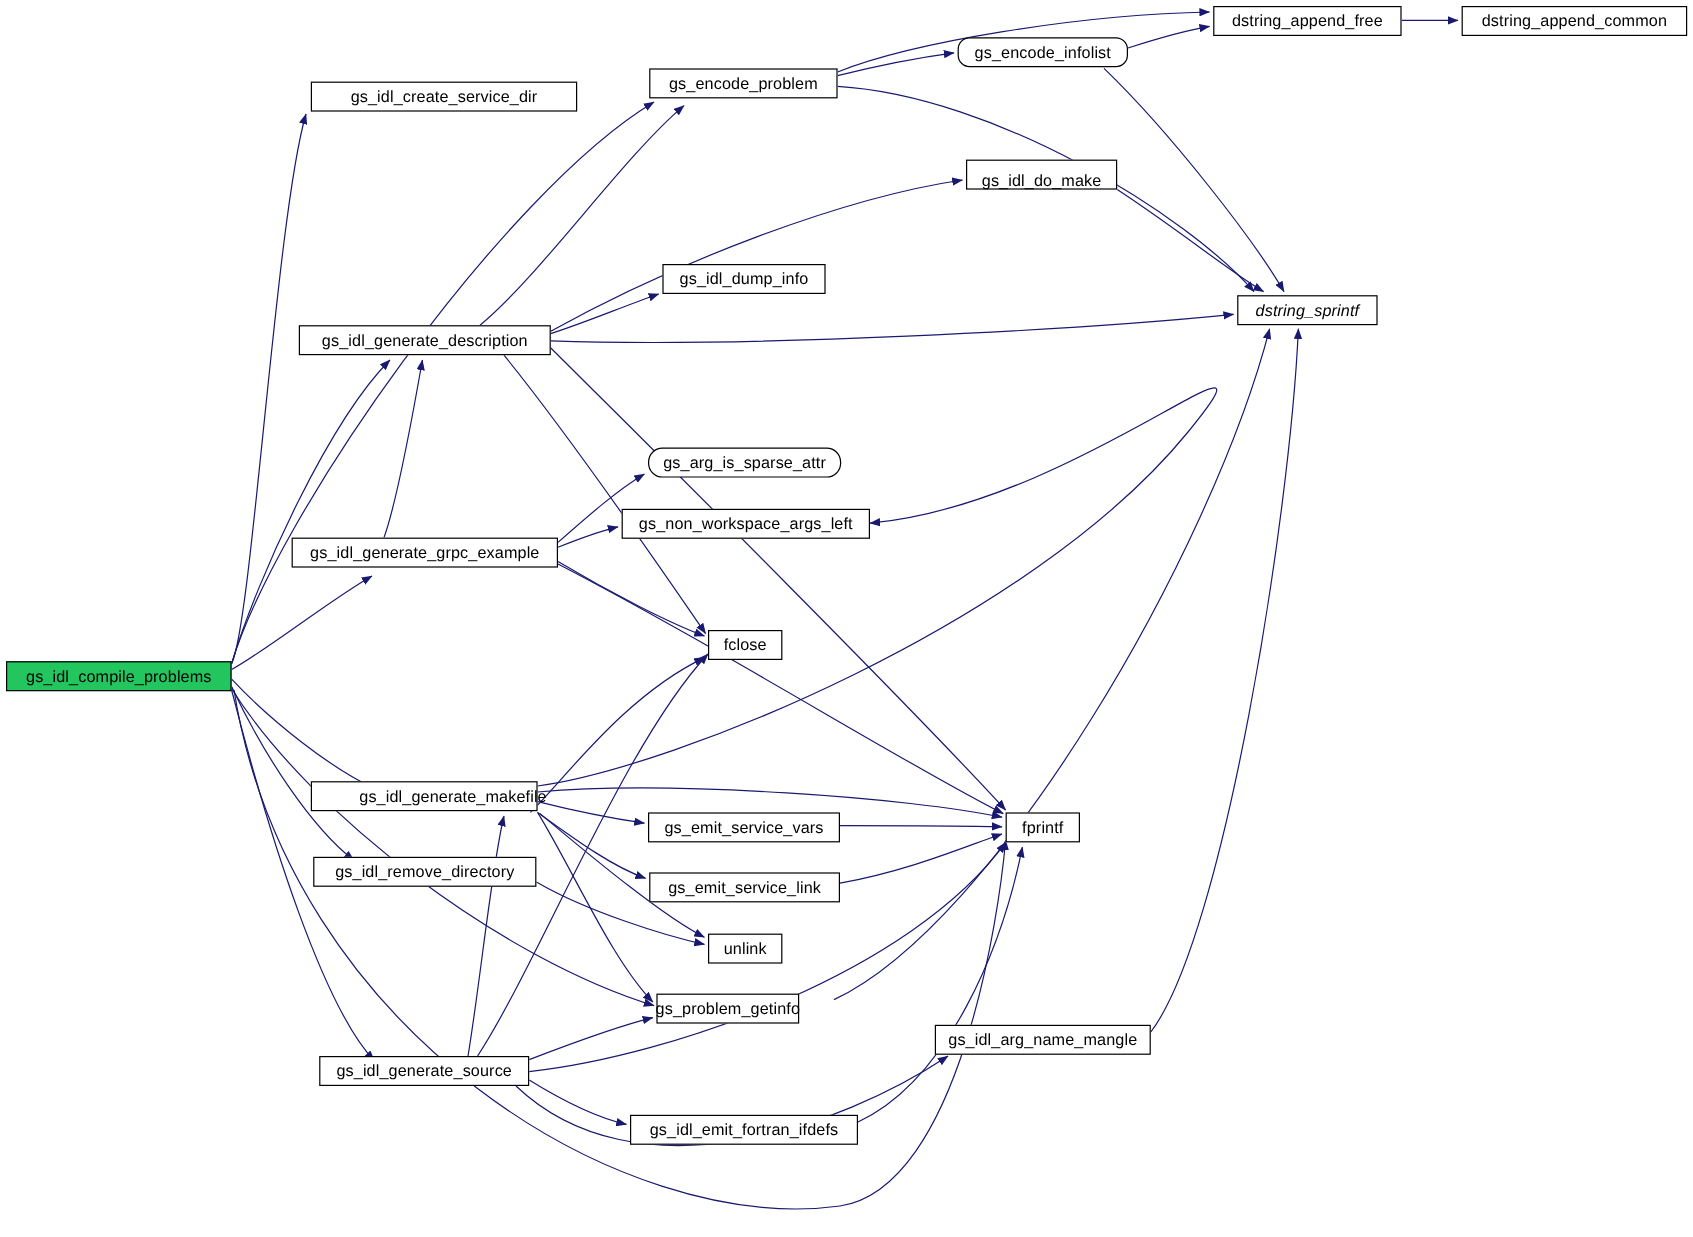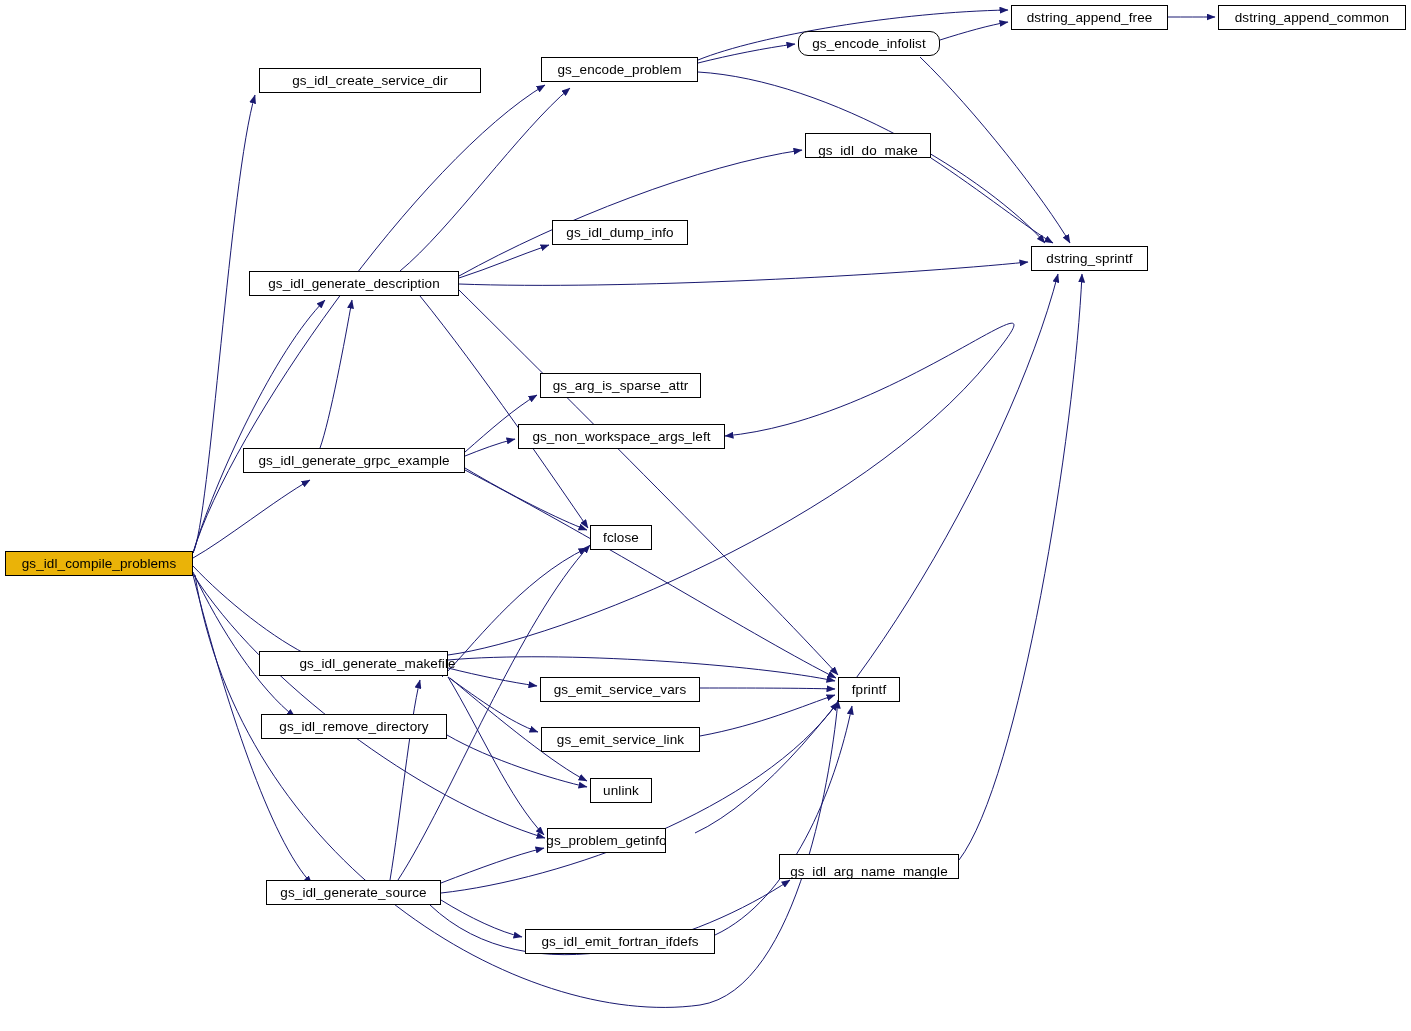--- a/index.html
+++ b/index.html
@@ -35,21 +35,21 @@
     font-family: "Liberation Sans", sans-serif;
     line-height: 1;
     display: flex;
     align-items: center;
     justify-content: center;
     white-space: nowrap;
     letter-spacing: 0.1px;
     z-index: 5;
   }
   .gnode.root {
-    background: #eab308;
+    background: #22c55e;
     text-align: right;
   }
   .gnode-label {
     display: block;
     padding: 0 7px;
   }
 </style>
 </head>
 <body>
 
@@ -127,27 +127,27 @@
       </div>
       <div class="gnode" style="left: 1218px; top: 5px; width: 188px; height: 25px;">
         <span class="gnode-label">dstring_append_common</span>
       </div>
       <div class="gnode" style="left: 805px; top: 133px; width: 126px; height: 25px; align-items: flex-end;">
         <span class="gnode-label">gs_idl_do_make</span>
       </div>
       <div class="gnode" style="left: 552px; top: 220px; width: 136px; height: 25px;">
         <span class="gnode-label">gs_idl_dump_info</span>
       </div>
-      <div class="gnode" style="left: 1031px; top: 246px; width: 117px; height: 25px;">
+      <div class="gnode" style="left: 1031px; top: 246px; width: 117px; height: 25px; font-style: italic;">
         <span class="gnode-label">dstring_sprintf</span>
       </div>
       <div class="gnode" style="left: 249px; top: 271px; width: 210px; height: 25px;">
         <span class="gnode-label">gs_idl_generate_description</span>
       </div>
-      <div class="gnode" style="left: 540px; top: 373px; width: 161px; height: 25px;">
+      <div class="gnode" style="left: 540px; top: 373px; width: 161px; height: 25px; border-radius: 12px;">
         <span class="gnode-label">gs_arg_is_sparse_attr</span>
       </div>
       <div class="gnode" style="left: 518px; top: 424px; width: 207px; height: 25px;">
         <span class="gnode-label">gs_non_workspace_args_left</span>
       </div>
       <div class="gnode" style="left: 243px; top: 448px; width: 222px; height: 25px;">
         <span class="gnode-label">gs_idl_generate_grpc_example</span>
       </div>
       <div class="gnode" style="left: 590px; top: 525px; width: 62px; height: 25px;">
         <span class="gnode-label">fclose</span>
@@ -166,21 +166,21 @@
       </div>
       <div class="gnode" style="left: 541px; top: 727px; width: 159px; height: 25px;">
         <span class="gnode-label">gs_emit_service_link</span>
       </div>
       <div class="gnode" style="left: 590px; top: 778px; width: 62px; height: 25px;">
         <span class="gnode-label">unlink</span>
       </div>
       <div class="gnode" style="left: 547px; top: 828px; width: 119px; height: 25px;">
         <span class="gnode-label">gs_problem_getinfo</span>
       </div>
-      <div class="gnode" style="left: 779px; top: 854px; width: 180px; height: 25px; align-items: flex-end;">
+      <div class="gnode" style="left: 779px; top: 854px; width: 180px; height: 25px;">
         <span class="gnode-label">gs_idl_arg_name_mangle</span>
       </div>
       <div class="gnode" style="left: 266px; top: 880px; width: 175px; height: 25px;">
         <span class="gnode-label">gs_idl_generate_source</span>
       </div>
       <div class="gnode" style="left: 525px; top: 929px; width: 190px; height: 25px;">
         <span class="gnode-label">gs_idl_emit_fortran_ifdefs</span>
       </div>
     </div>
 </div>

